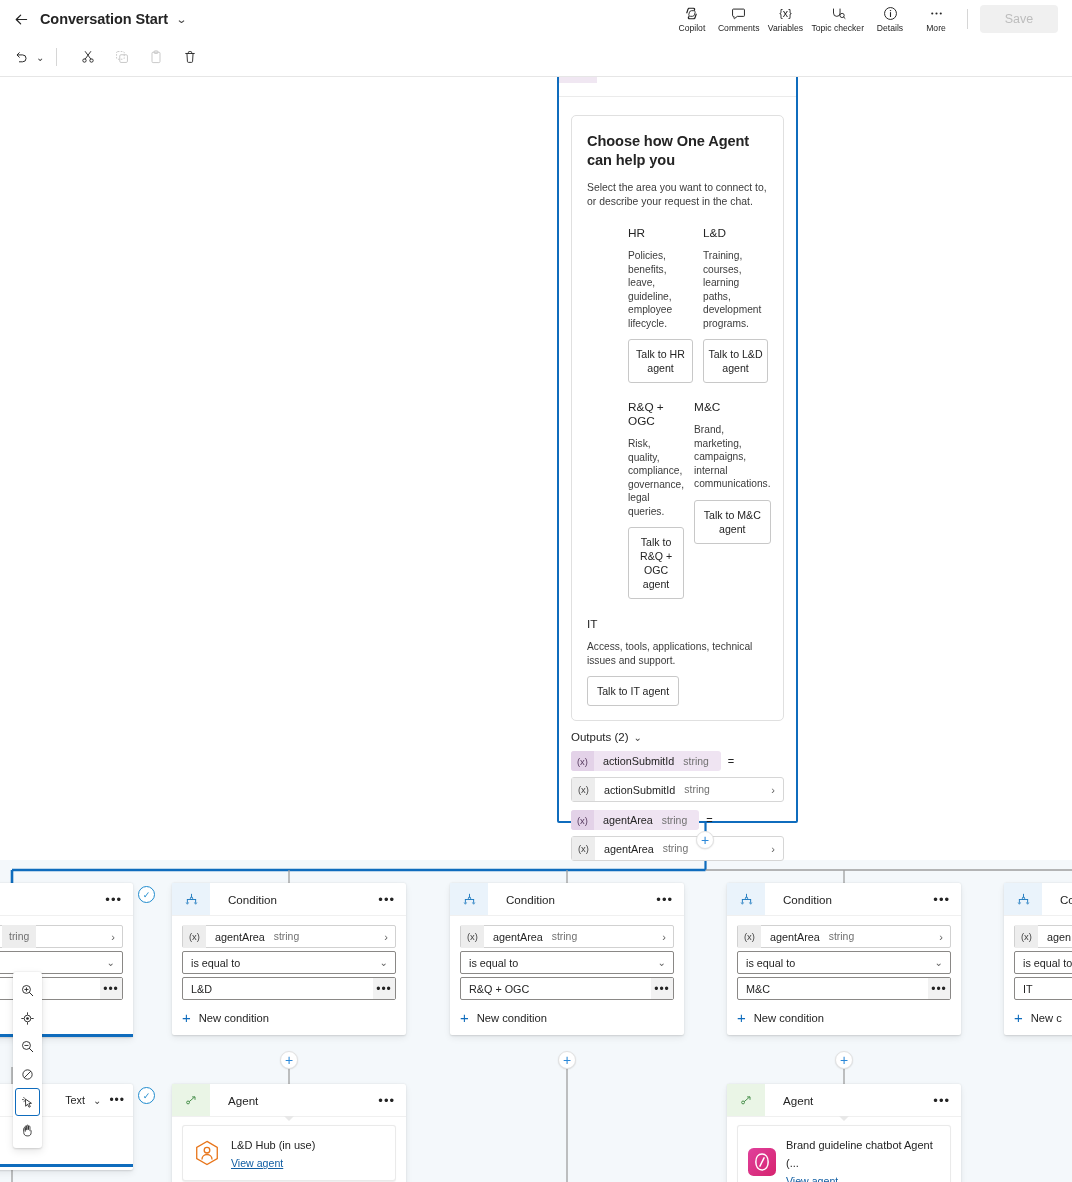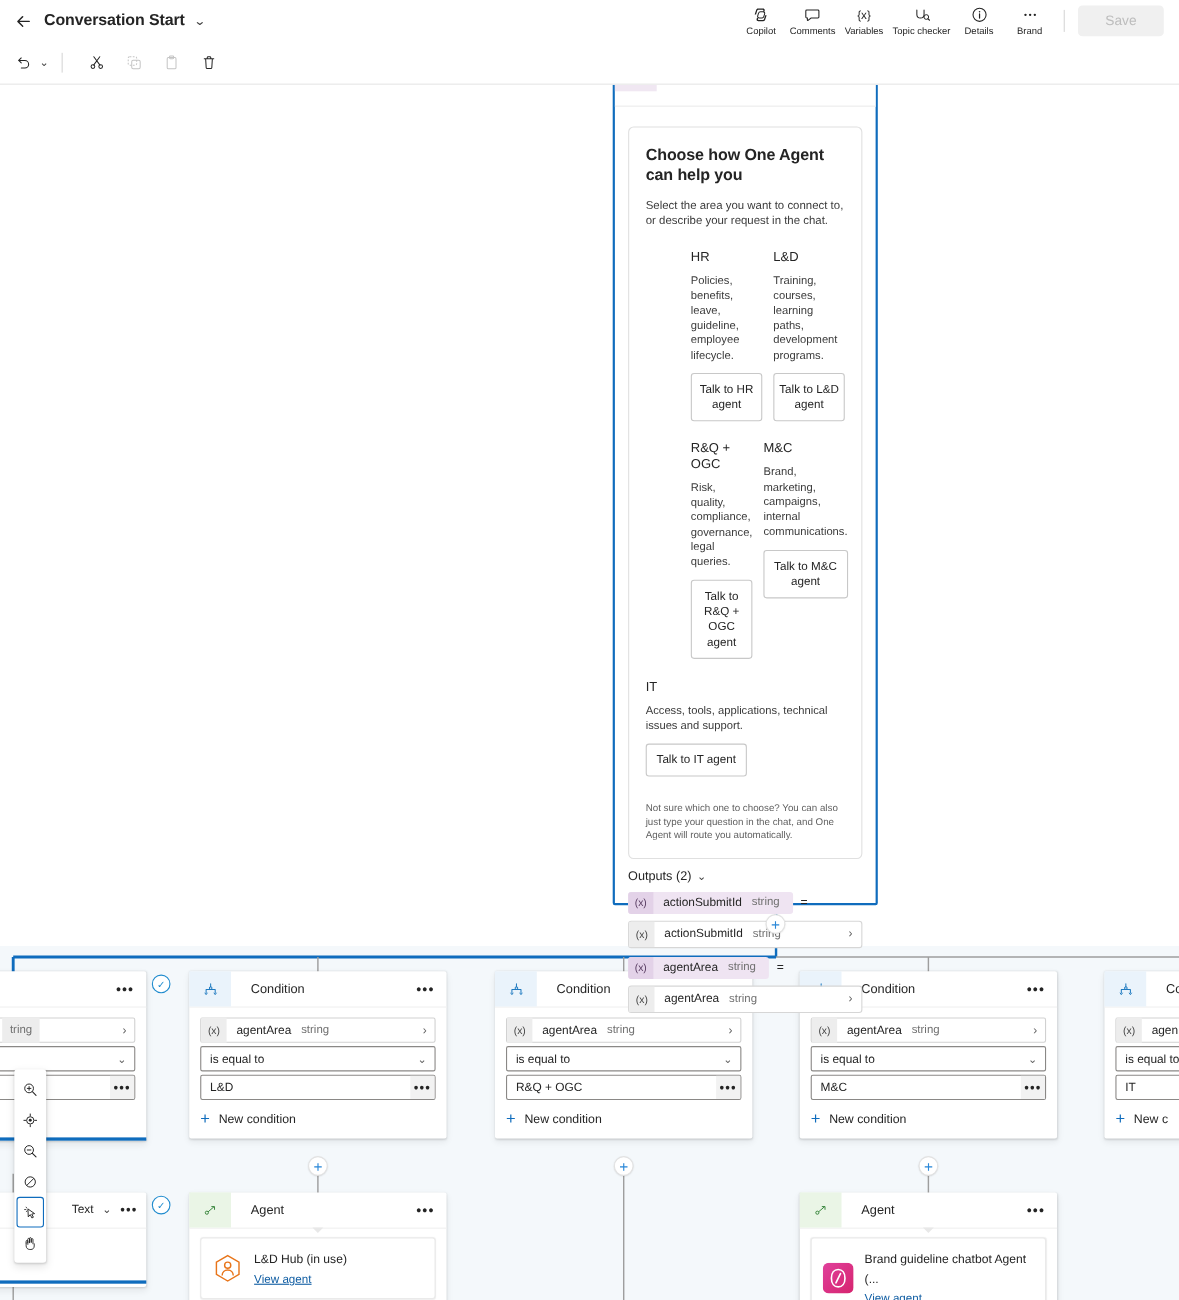--- a/index.html
+++ b/index.html
@@ -320,21 +320,21 @@
       <span class="cl">Details</span>
     </div>
     <div class="cmd">
       <span class="ci">
         <svg width="17" height="17" viewBox="0 0 20 20">
             <circle cx="5" cy="10" r="1.25" fill="#242424"></circle>
             <circle cx="10" cy="10" r="1.25" fill="#242424"></circle>
             <circle cx="15" cy="10" r="1.25" fill="#242424"></circle>
           </svg>
       </span>
-      <span class="cl">Brand</span>
+      <span class="cl">More</span>
     </div>
     <div class="vsep"></div>
     <button class="save-btn">Save</button>
   </div>
 </div>
 
 <div class="toolbar2">
   <div class="tb2btn">
     <svg width="16" height="16" viewBox="0 0 20 20">
         <path d="M5.4 7.4H12a4.3 4.3 0 0 1 0 8.6H8" fill="none" stroke="#242424" stroke-width="1.2" stroke-linecap="round"></path>
@@ -436,21 +436,20 @@
             <button class="ac-btn">Talk to M&amp;C agent</button>
           </div>
         </div>
 
         <div class="ac-full">
           <div class="ac-h">IT</div>
           <div class="ac-d">Access, tools, applications, technical issues and support.</div>
           <button class="ac-btn ac-btn-narrow">Talk to IT agent</button>
         </div>
 
-        <div class="ac-foot">Not sure which one to choose? You can also just type your question in the chat, and One Agent will route you automatically.</div>
       </div>
     </div>
 
     <div class="outputs">
       <div class="outputs-title">
         <span>Outputs (2)</span><span class="cv">⌄</span>
       </div>
 
       <div class="out-row-a">
         <div class="chip-var">

